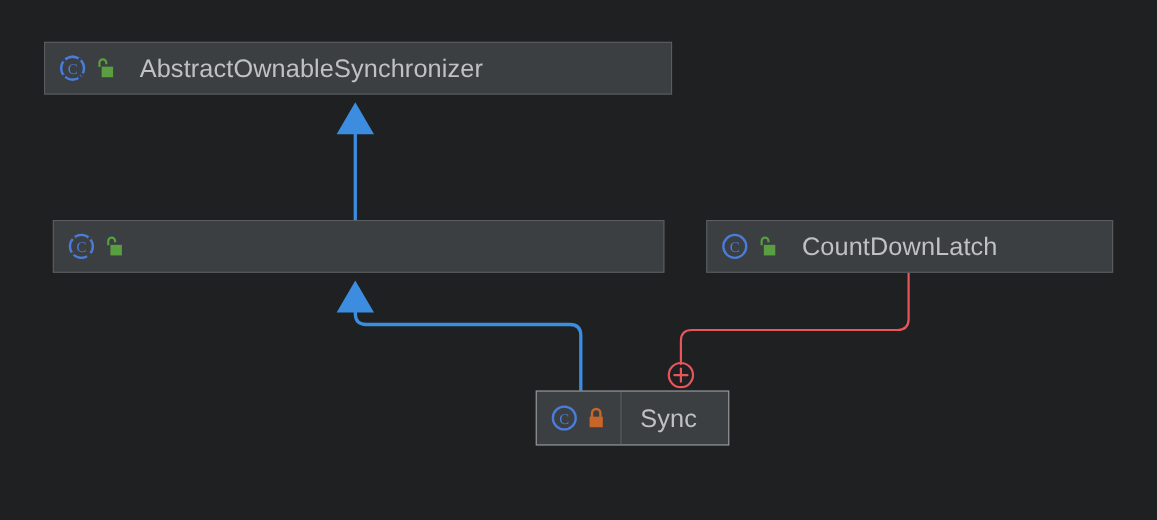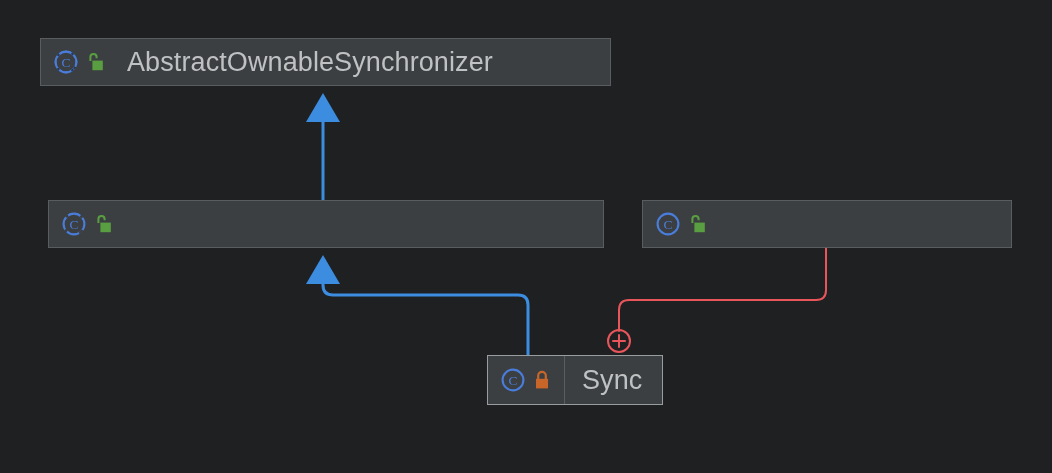--- a/index.html
+++ b/index.html
@@ -29,21 +29,21 @@
     display:flex;align-items:center;gap:7px;
     padding:0 10px 0 12px;
     height:100%;
   }
   .node.selected .node-icons{
     border-right:1px solid #5a5d5f;
     padding-right:13px;
   }
   .node-label{
     color:#bfc1c3;
-    font-size:27px;
+    font-size:23px;
     line-height:1;
     letter-spacing:0.1px;
     white-space:nowrap;
     padding:0 14px 0 13px;
   }
   .node.selected .node-label{padding-left:17px;padding-right:16px;text-align:center;}
   .icon{display:block;flex:0 0 auto;}
 </style>
 </head>
 <body>
@@ -107,20 +107,21 @@
     <span class="node-icons">
       <svg class="icon" width="26" height="26" viewBox="0 0 26 26">
         <circle cx="13" cy="13" r="10.4" fill="none" stroke="#4a7ddb" stroke-width="2.1"></circle>
         <text x="13" y="18.2" text-anchor="middle" font-size="13.5" font-family="Liberation Serif, serif" fill="#4a7ddb">C</text>
       </svg>
       <svg class="icon" width="18" height="20" viewBox="0 0 18 20">
         <path d="M4.4 9 L4.4 5.1 A3.1 3.1 0 0 1 10.6 5.1 L10.6 6.3" fill="none" stroke="#5a9e42" stroke-width="2"></path>
         <rect x="6.4" y="8.6" width="10.4" height="9.6" fill="#5a9e42"></rect>
       </svg>
     </span>
+    <span class="node-label">CountDownLatch</span>
   </div>
 
   <div class="node selected" style="left:487px;top:355px;width:176px;height:50px;">
     <span class="node-icons">
       <svg class="icon" width="26" height="26" viewBox="0 0 26 26">
         <circle cx="13" cy="13" r="10.4" fill="none" stroke="#4a7ddb" stroke-width="2.1"></circle>
         <text x="13" y="18.2" text-anchor="middle" font-size="13.5" font-family="Liberation Serif, serif" fill="#4a7ddb">C</text>
       </svg>
       <svg class="icon" width="18" height="20" viewBox="0 0 18 20">
         <path d="M5.2 9.2 L5.2 5.6 A3.8 3.8 0 0 1 12.8 5.6 L12.8 9.2" fill="none" stroke="#c8662a" stroke-width="2.2"></path>

